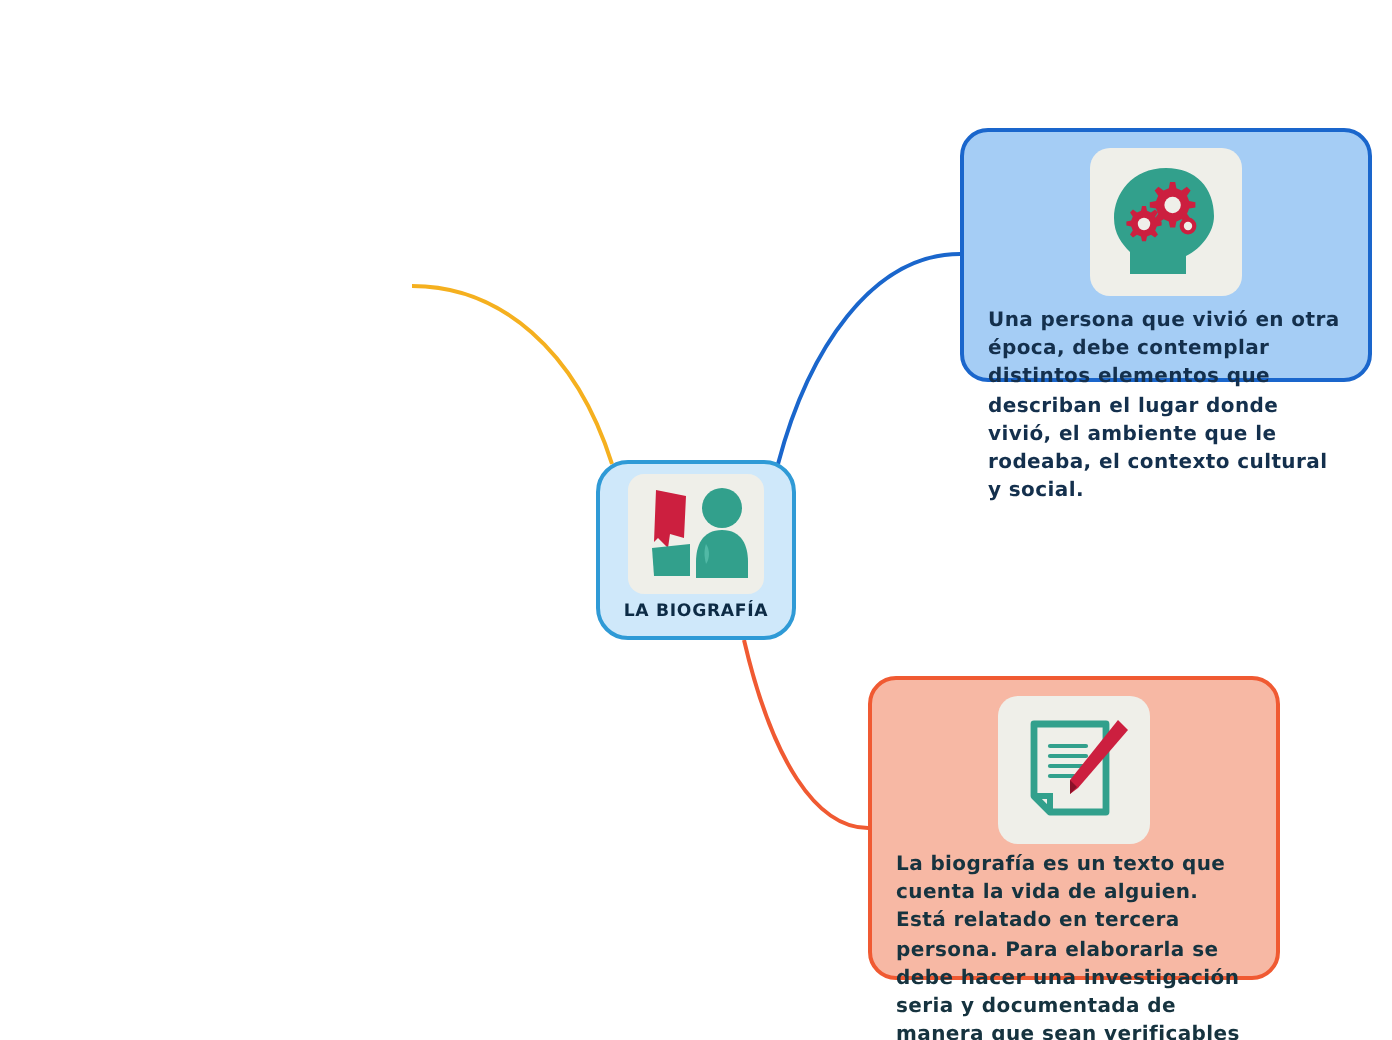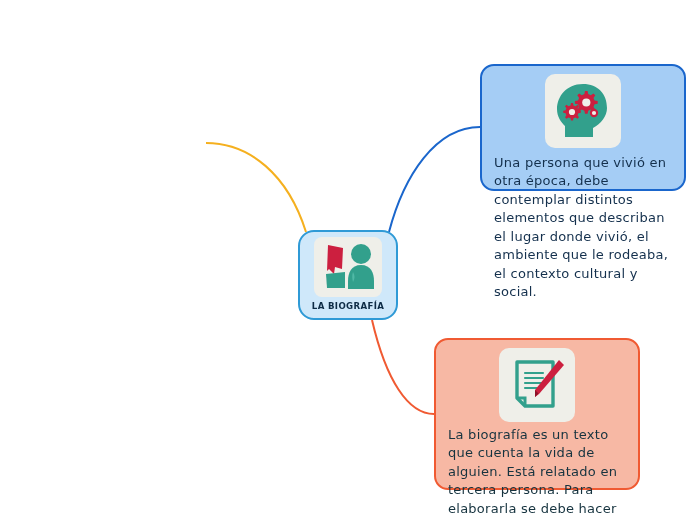--- a/index.html
+++ b/index.html
@@ -47,22 +47,22 @@
     border-radius: 10px;
     display: flex;
     align-items: center;
     justify-content: center;
   }
 
   .node-text {
     position: absolute;
     left: 0;
     right: 0;
-    font-size: 13px;
-    font-weight: normal;
+    font-size: 10px;
+    font-weight: bold;
     line-height: 1.42;
     color: #0d2b45;
     letter-spacing: 0.02em;
   }
 
   
   #node-considerations {
     left: 0px;
     top: 80px;
     width: 206px;

